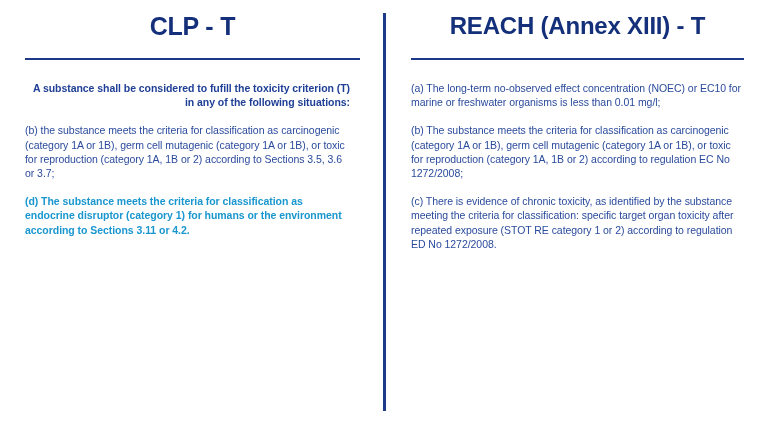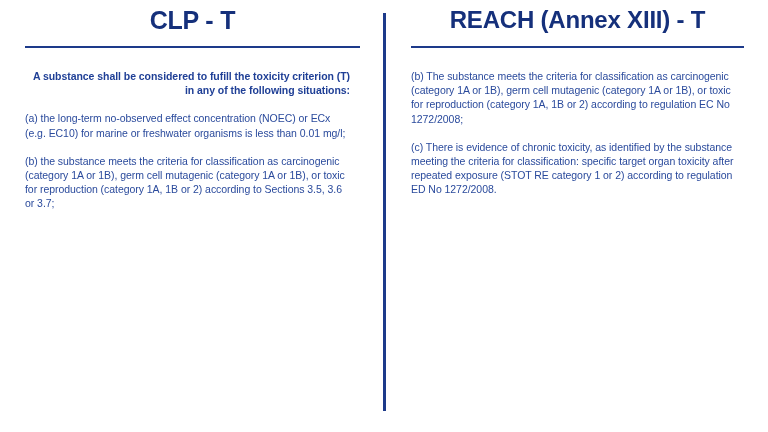--- a/index.html
+++ b/index.html
@@ -40,21 +40,21 @@
   .col {
     position: relative;
     width: 384px;
     box-sizing: border-box;
   }
   .col-left  { padding: 0 24px 0 25px; }
   .col-right { padding: 0 24px 9px 27px; }
 
   
   .col-head {
-    height: 46px;
+    height: 58px;
     display: flex;
     align-items: center;
     justify-content: center;
     box-sizing: border-box;
   }
   .col-title {
     font-size: 25px;
     font-weight: bold;
     color: #15307b;
     letter-spacing: -0.2px;
@@ -100,31 +100,32 @@
 
   <div class="columns">
 
     <div class="col col-left">
       <div class="col-head">
         <div class="col-title">CLP - T</div>
       </div>
       <div class="h-rule"></div>
       <div class="col-body">
         <p class="para lead">A substance shall be considered to fufill the toxicity criterion (T) in any of the following situations:</p>
-        <p class="para">(a) the long-term no-observed effect concentration (NOEC) or ECx (e.g. EC10) for marine or freshwater organisms is less than 0.01 mg/l;</p>
         <p class="para">(b) the substance meets the criteria for classification as carcinogenic (category 1A or 1B), germ cell mutagenic (category 1A or 1B), or toxic for reproduction (category 1A, 1B or 2) according to Sections 3.5, 3.6 or 3.7;</p>
+        <p class="para highlight">(d) The substance meets the criteria for classification as endocrine disruptor (category 1) for humans or the environment according to Sections 3.11 or 4.2.</p>
       </div>
     </div>
 
     <div class="col col-right">
       <div class="col-head">
         <div class="col-title">REACH (Annex XIII) - T</div>
       </div>
       <div class="h-rule"></div>
       <div class="col-body">
+        <p class="para">(a) The long-term no-observed effect concentration (NOEC) or EC10 for marine or freshwater organisms is less than 0.01 mg/l;</p>
         <p class="para">(b) The substance meets the criteria for classification as carcinogenic (category 1A or 1B), germ cell mutagenic (category 1A or 1B), or toxic for reproduction (category 1A, 1B or 2) according to regulation EC No 1272/2008;</p>
         <p class="para">(c) There is evidence of chronic toxicity, as identified by the substance meeting the criteria for classification: specific target organ toxicity after repeated exposure (STOT RE category 1 or 2) according to regulation ED No 1272/2008.</p>
       </div>
     </div>
 
   </div>
 
   <div class="v-divider"></div>
 
 </div>

